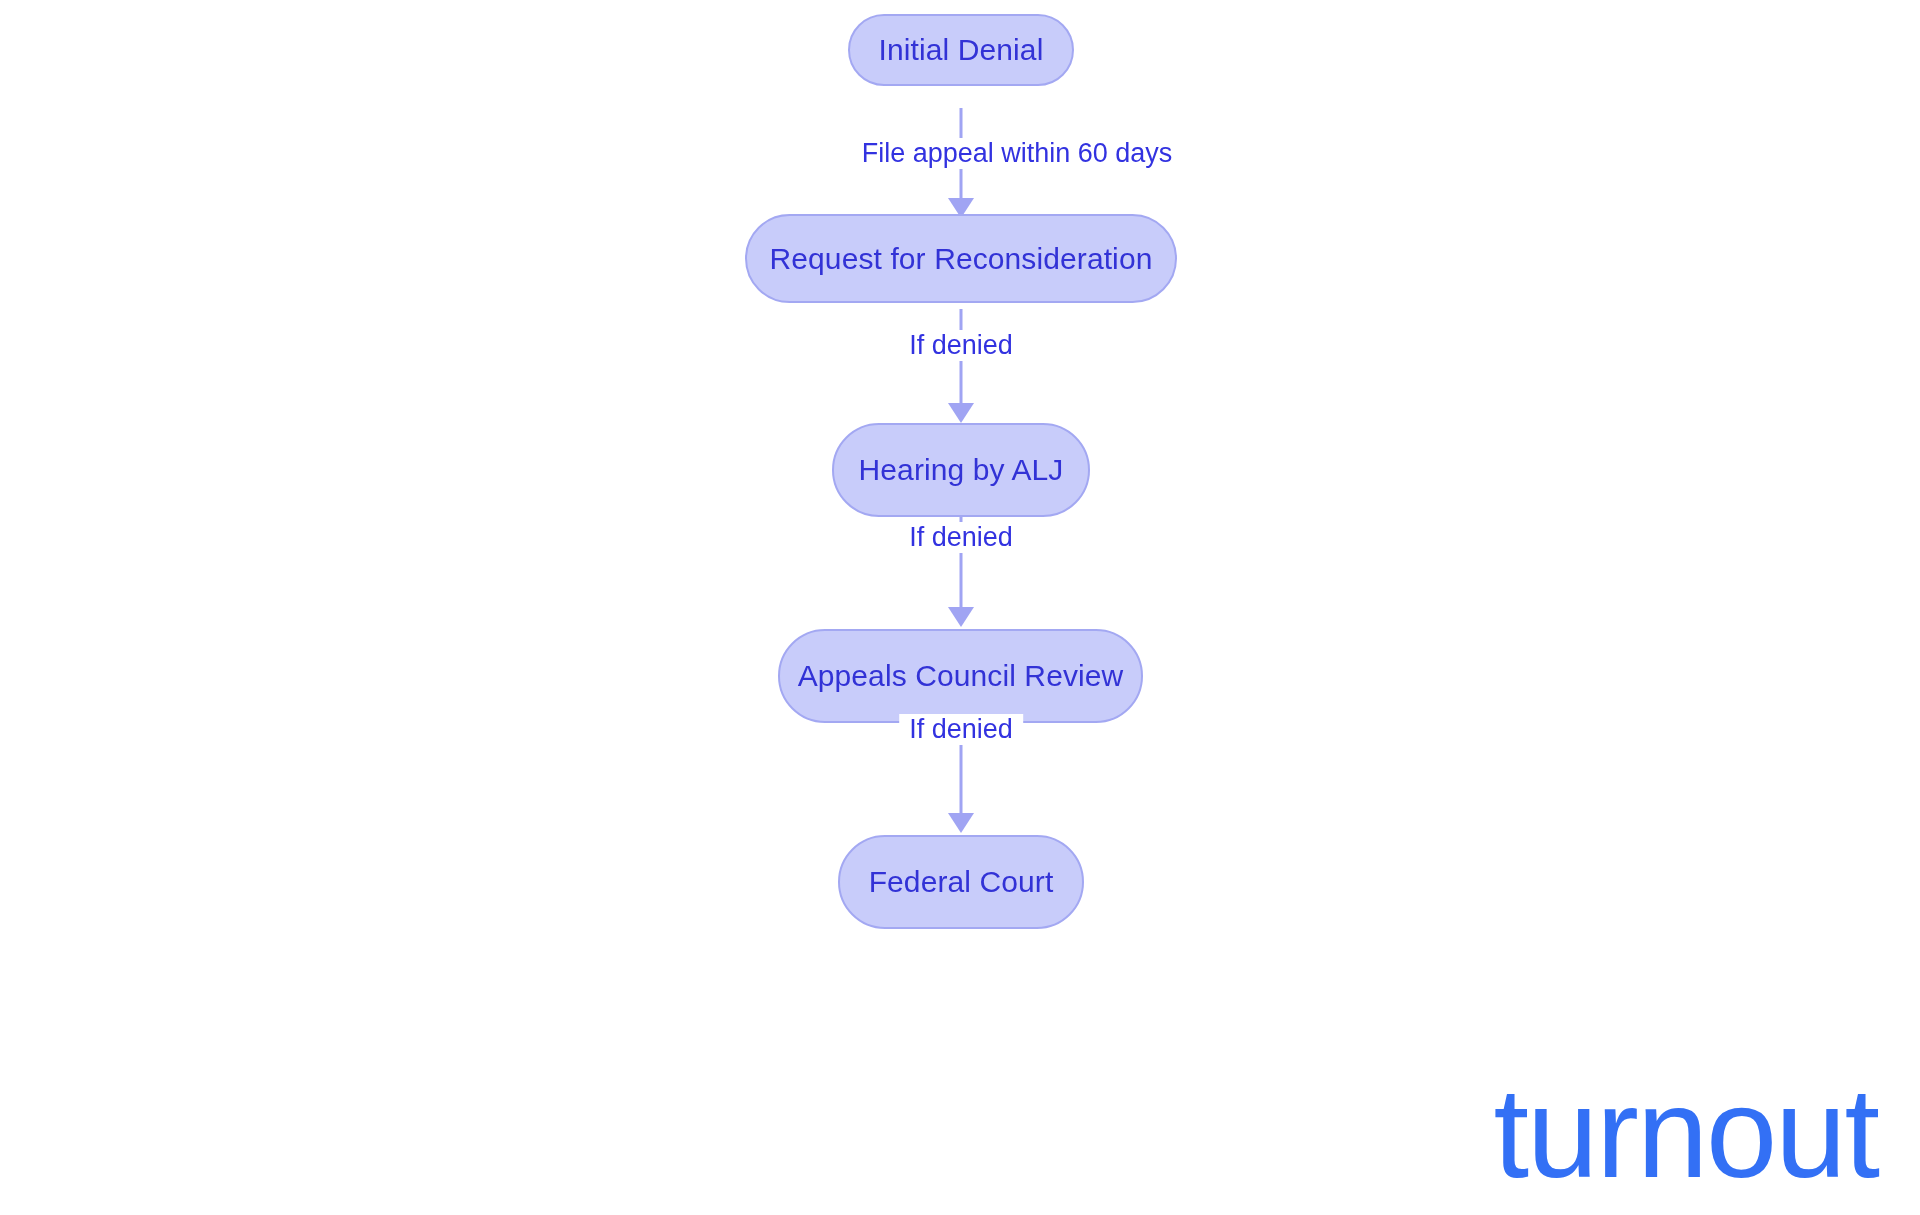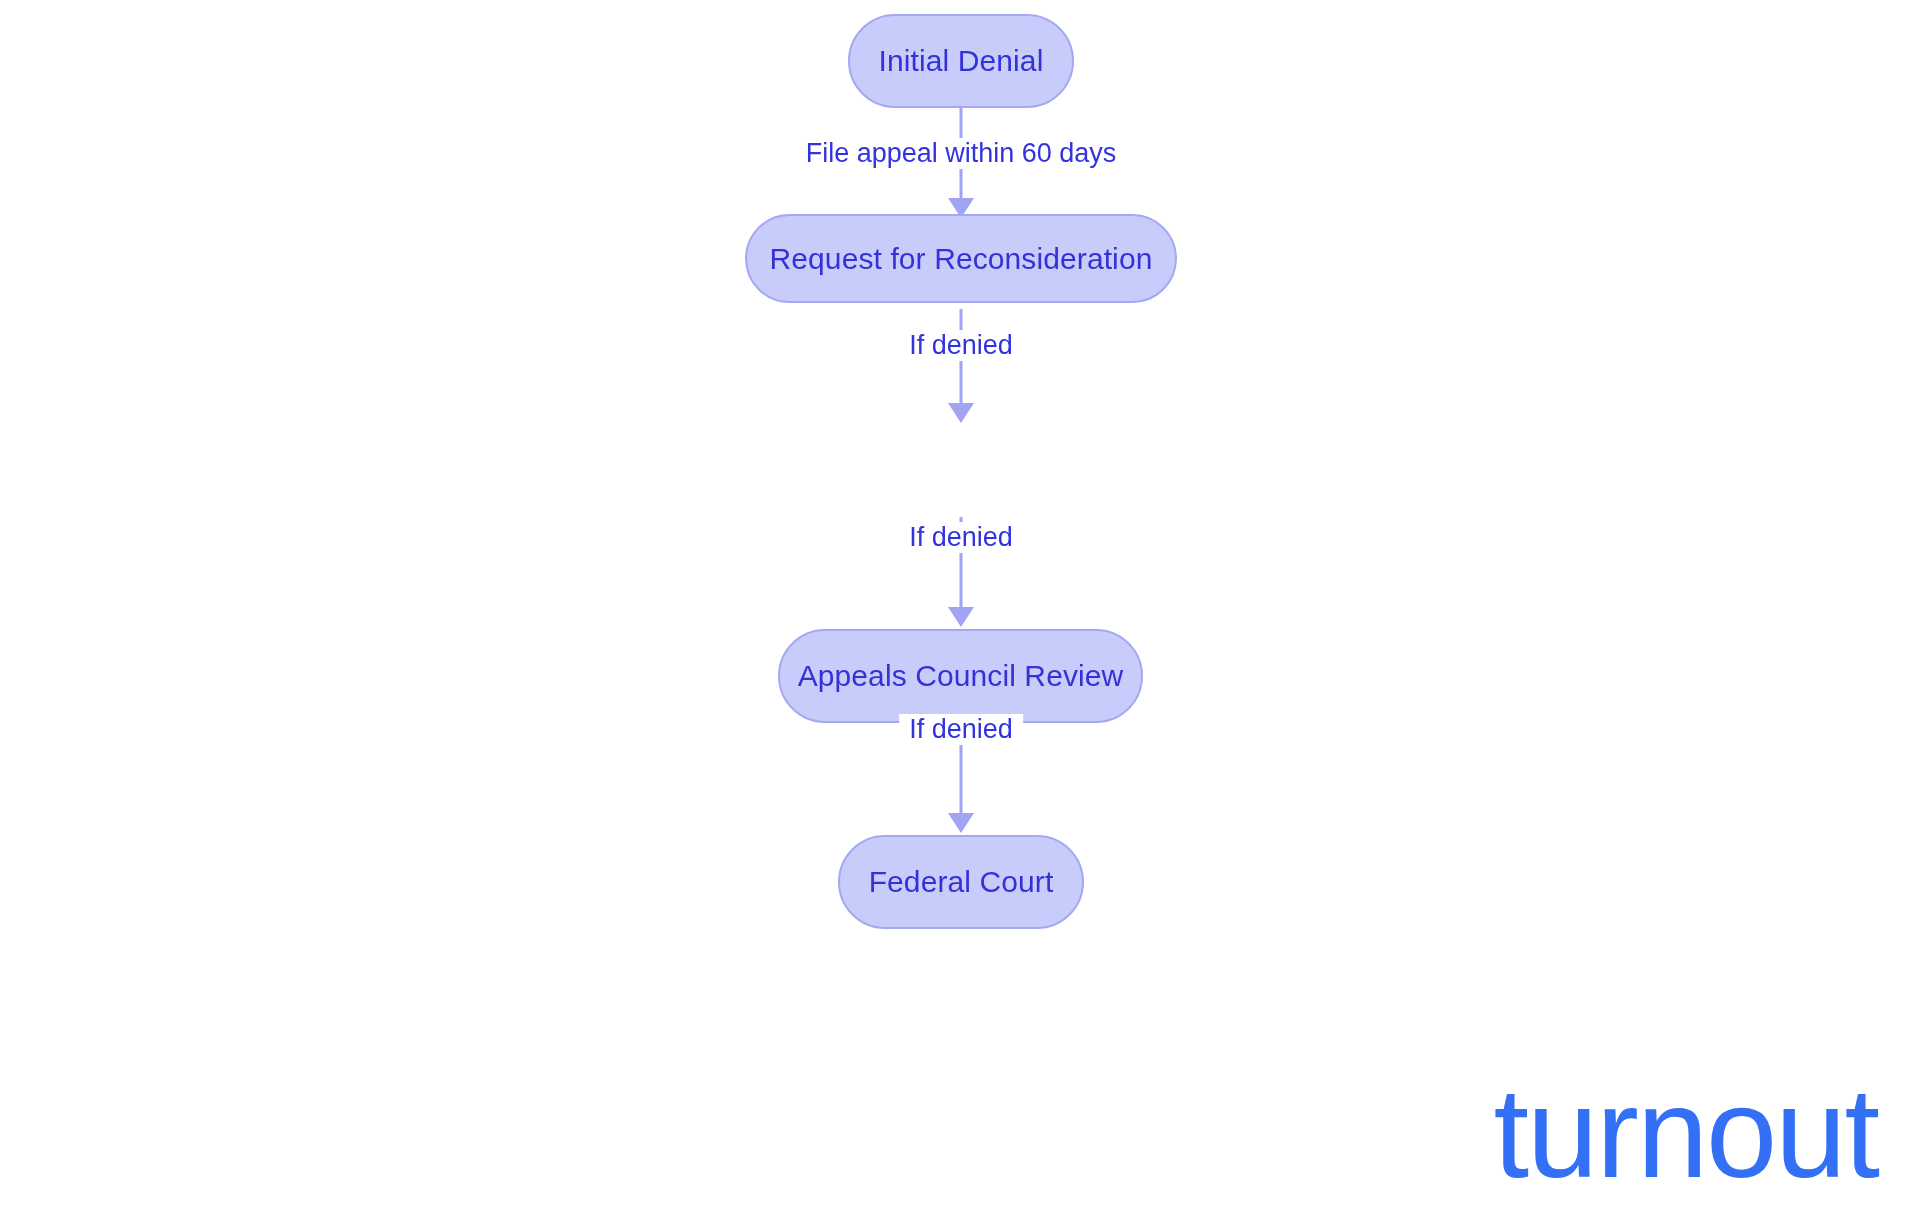--- a/index.html
+++ b/index.html
@@ -95,40 +95,43 @@
     user-select: none;
   }
 </style>
 </head>
 <body>
 
 <div id="canvas">
 
   <div class="flow">
 
-    <div class="node" style="left:848px; top:14px; width:226px; height:94px;">
+    <div class="node" style="left:848px; top:14px; width:226px; height:72px;">
       <span>Initial Denial</span>
     </div>
 
     <div style="position:absolute; left:961px; top:108px; width:0; height:110px;">
       <div class="conn" style="top:0; height:92px;"></div>
       <div class="arrowhead" style="top:90px;"></div>
     </div>
-    <div class="edge-label" style="left:961px; top:138px;">File appeal within 60 days</div>
+    <div class="edge-label" style="left:1017px; top:138px;">File appeal within 60 days</div>
 
     <div class="node" style="left:745px; top:214px; width:432px; height:89px;">
       <span>Request for Reconsideration</span>
     </div>
 
     <div style="position:absolute; left:961px; top:309px; width:0; height:116px;">
       <div class="conn" style="top:0; height:96px;"></div>
       <div class="arrowhead" style="top:94px;"></div>
     </div>
     <div class="edge-label" style="left:961px; top:330px;">If denied</div>
 
+    <div class="node" style="left:832px; top:423px; width:258px; height:94px;">
+      <span>Hearing by ALJ</span>
+    </div>
 
     <div style="position:absolute; left:961px; top:517px; width:0; height:112px;">
       <div class="conn" style="top:0; height:92px;"></div>
       <div class="arrowhead" style="top:90px;"></div>
     </div>
     <div class="edge-label" style="left:961px; top:522px;">If denied</div>
 
     <div class="node" style="left:778px; top:629px; width:365px; height:94px;">
       <span>Appeals Council Review</span>
     </div>

